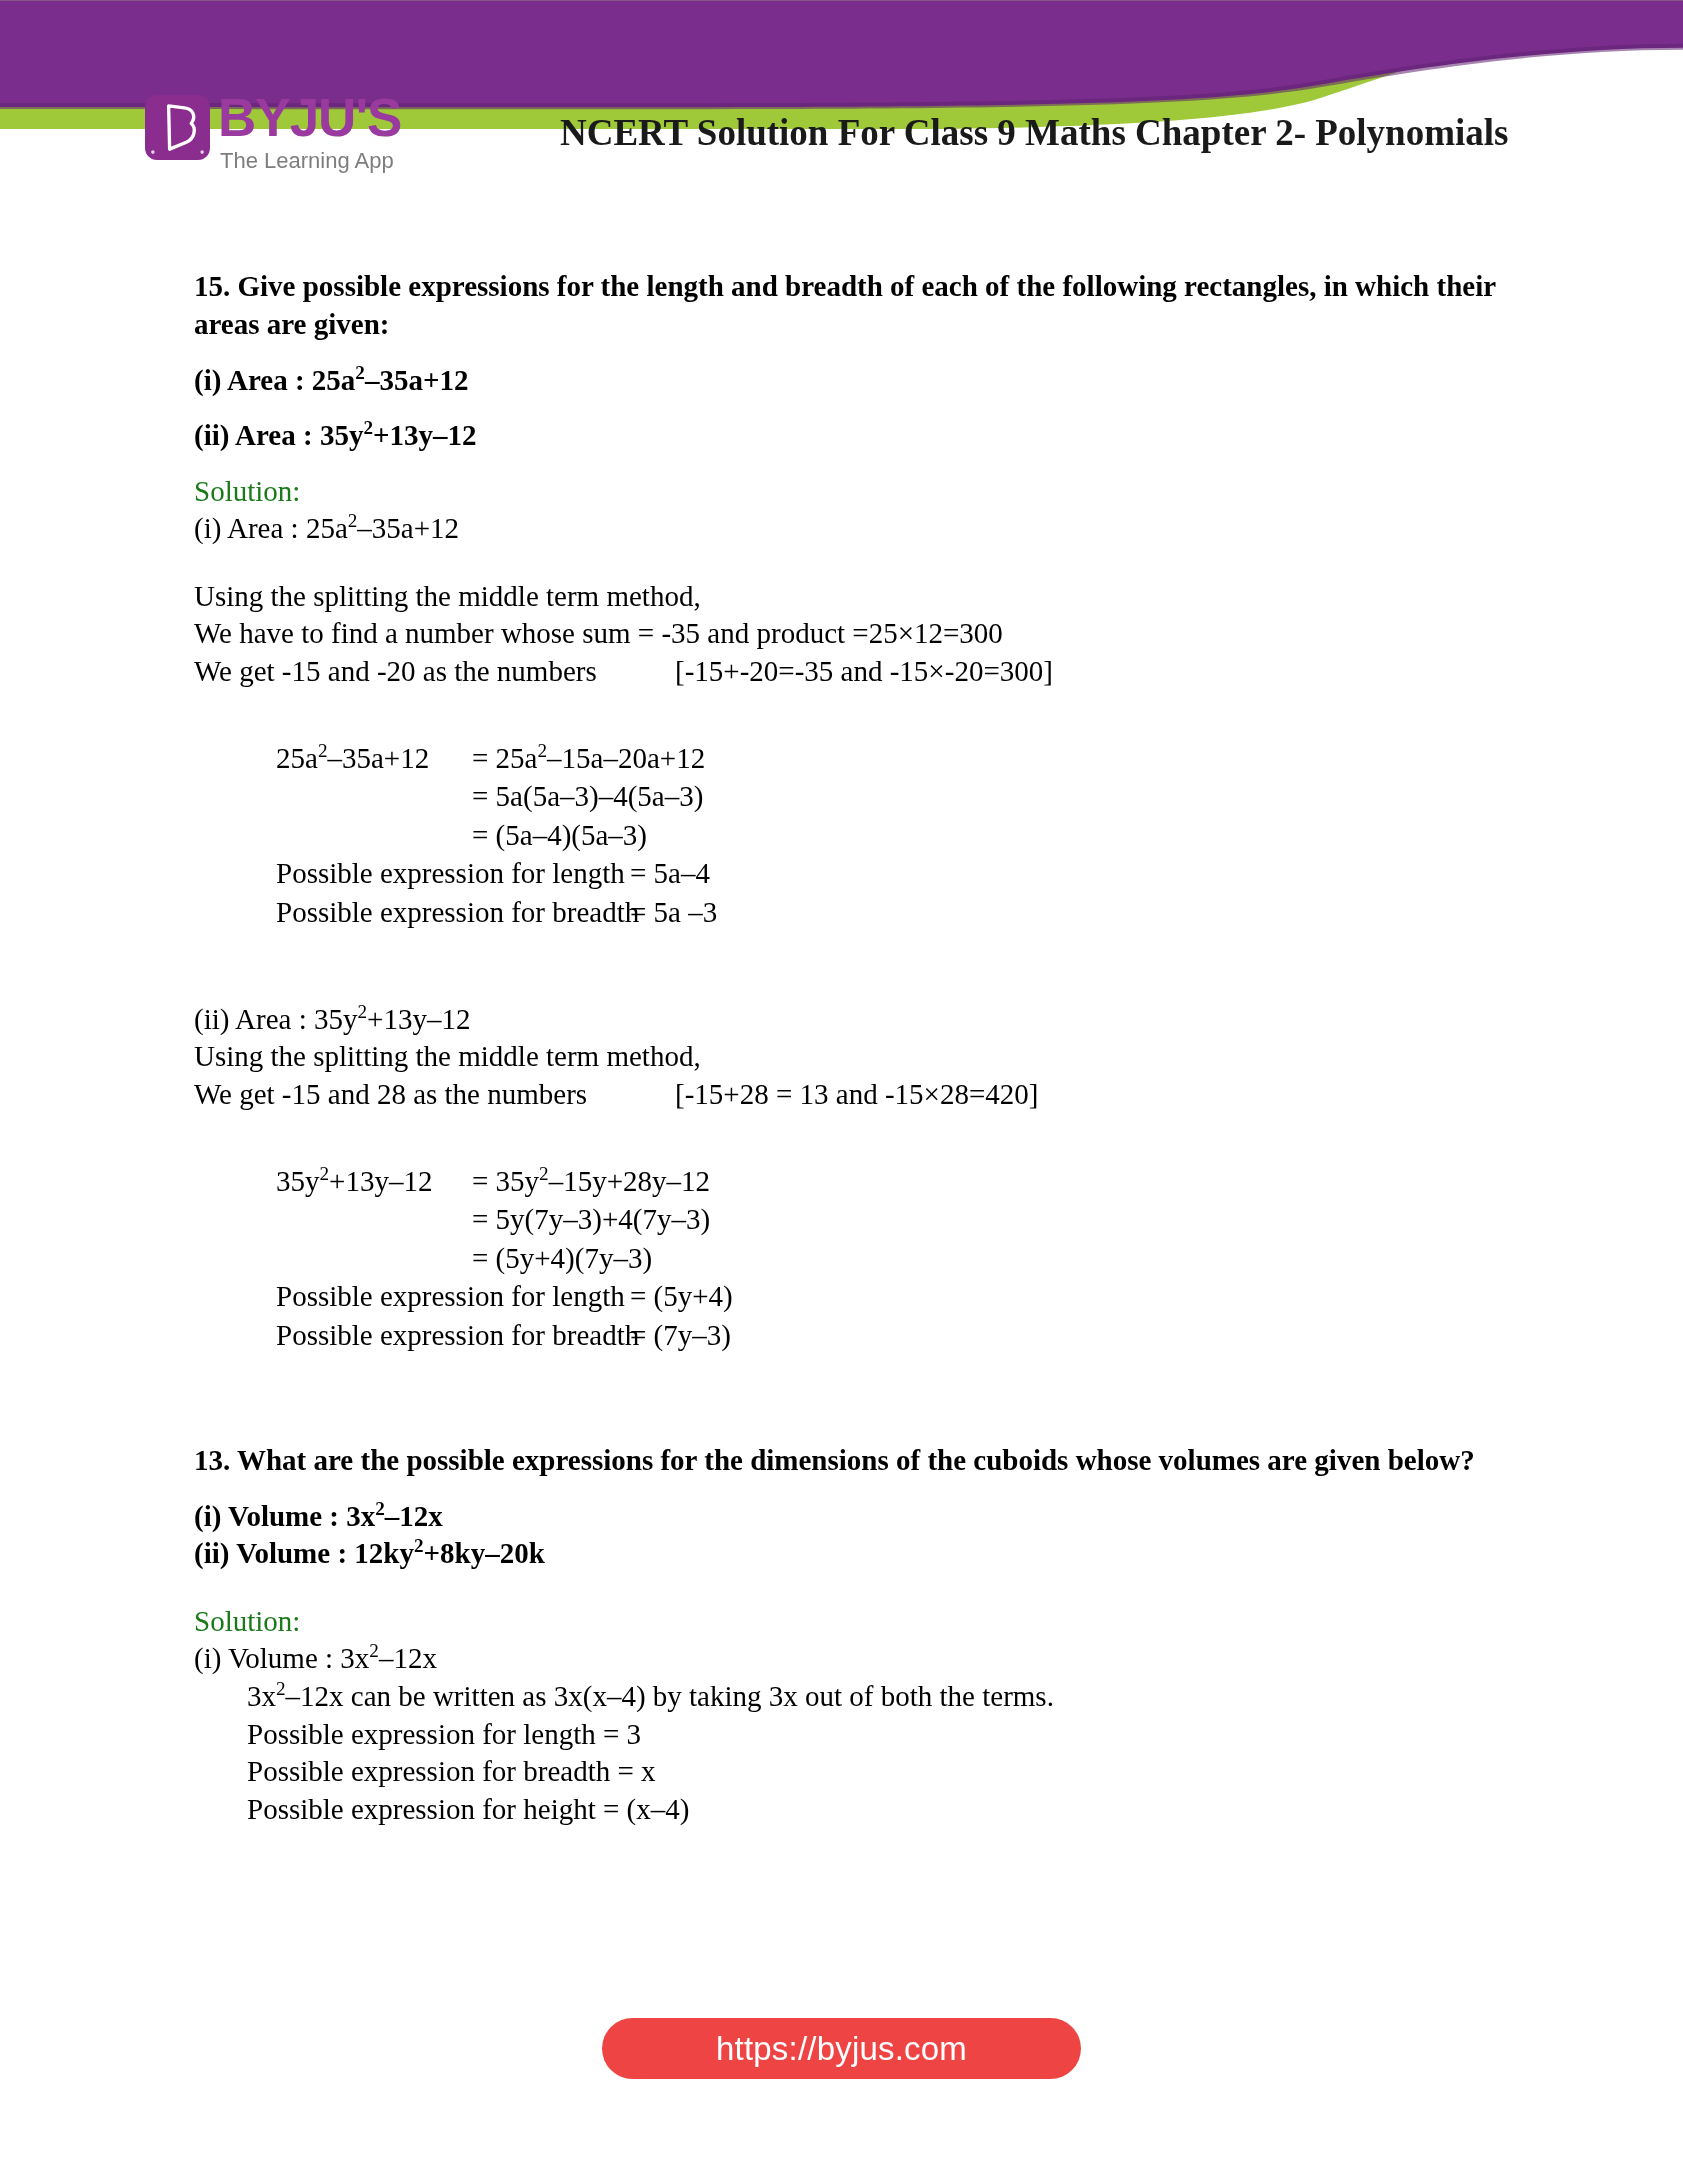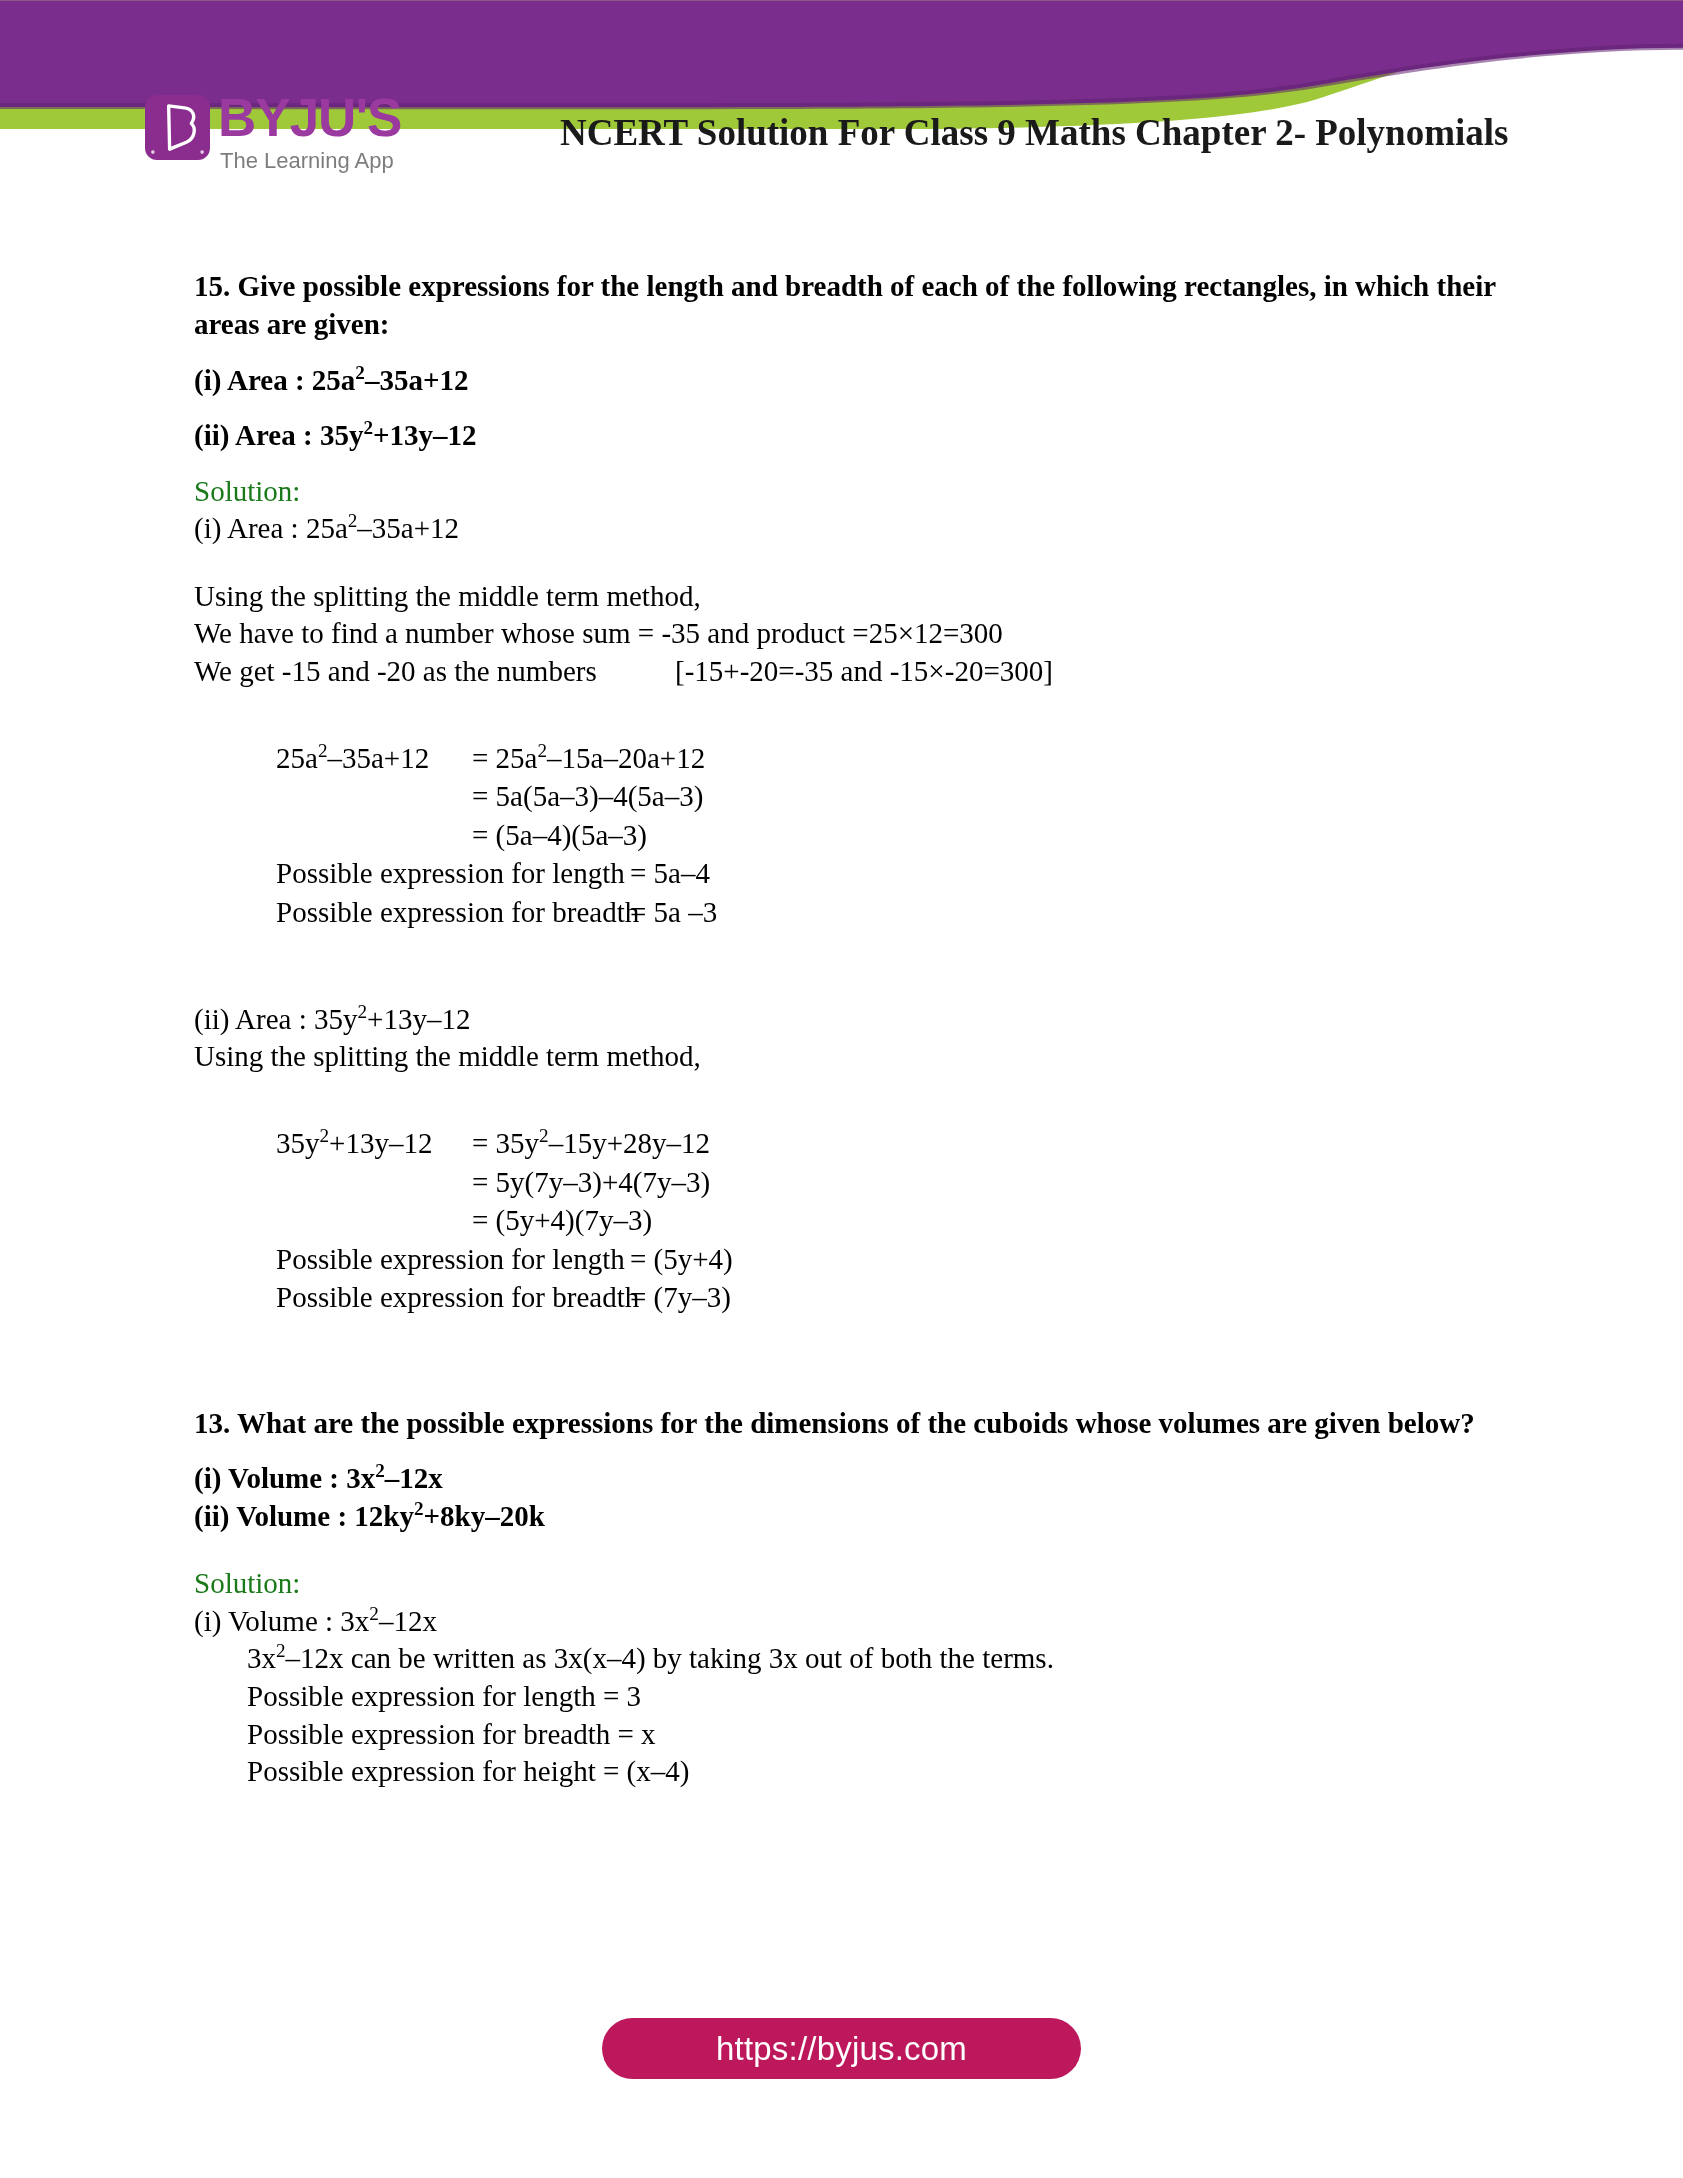--- a/index.html
+++ b/index.html
@@ -162,21 +162,21 @@
   
   .indent-1 { margin-left: 53px; }
 
   
   .footer-pill {
     position: absolute;
     left: 602px;
     top: 2018px;
     width: 479px;
     height: 61px;
-    background: #be185d;
+    background: #ef4444;
     border-radius: 34px;
     display: flex;
     align-items: center;
     justify-content: center;
   }
   .footer-pill span {
     font-family: "Liberation Sans", "DejaVu Sans", sans-serif;
     font-size: 33px;
     color: #ffffff;
     letter-spacing: 0.2px;
@@ -260,20 +260,24 @@
       <span class="math-lhs">Possible expression for breadth</span>
       <span class="math-rhs">= 5a –3</span>
     </div>
   </div>
 
   <div class="spacer-xl"></div>
 
   <div class="plain"><span>(ii) Area : 35y</span><sup>2</sup><span>+13y–12</span></div>
 
   <div class="plain">Using the splitting the middle term method,</div>
+  <div class="row-bracket">
+    <span>We get -15 and 28 as the numbers</span>
+    <span class="note">[-15+28 = 13 and -15×28=420]</span>
+  </div>
 
   <div class="spacer-l"></div>
 
   <div class="math-block">
     <div class="math-row">
       <span class="math-lhs"><span>35y</span><sup>2</sup><span>+13y–12</span></span>
       <span class="math-rhs"><span>= 35y</span><sup>2</sup><span>–15y+28y–12</span></span>
     </div>
     <div class="math-row">
       <span class="math-lhs"></span>

